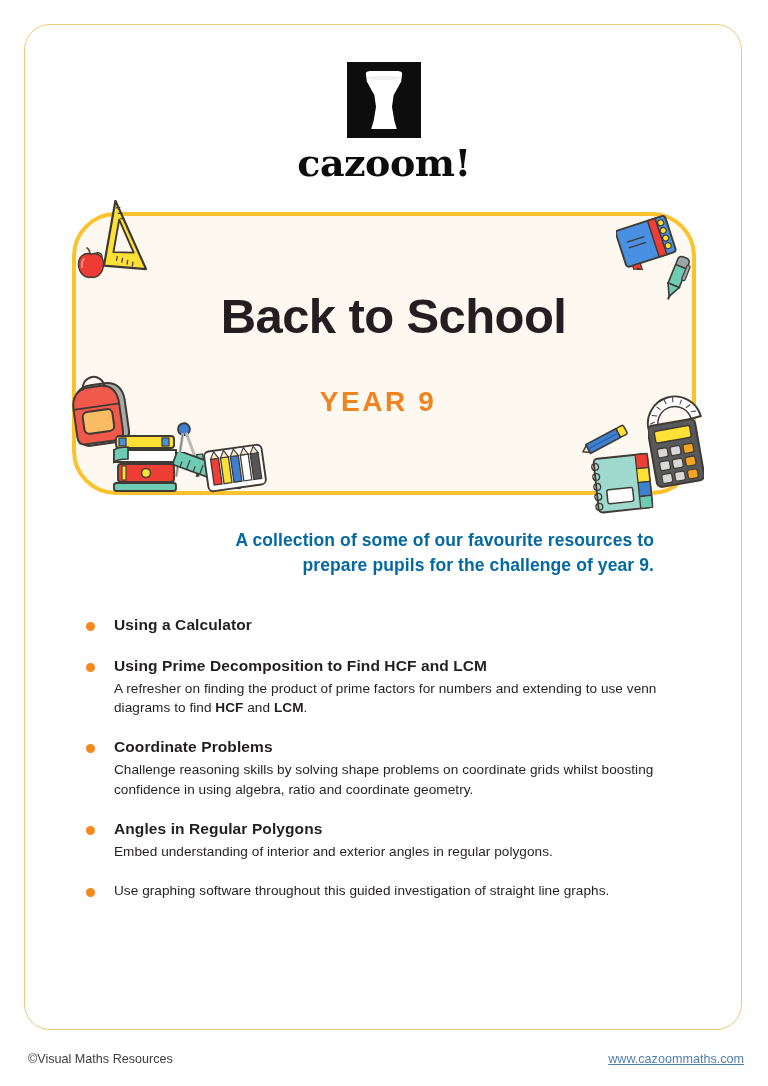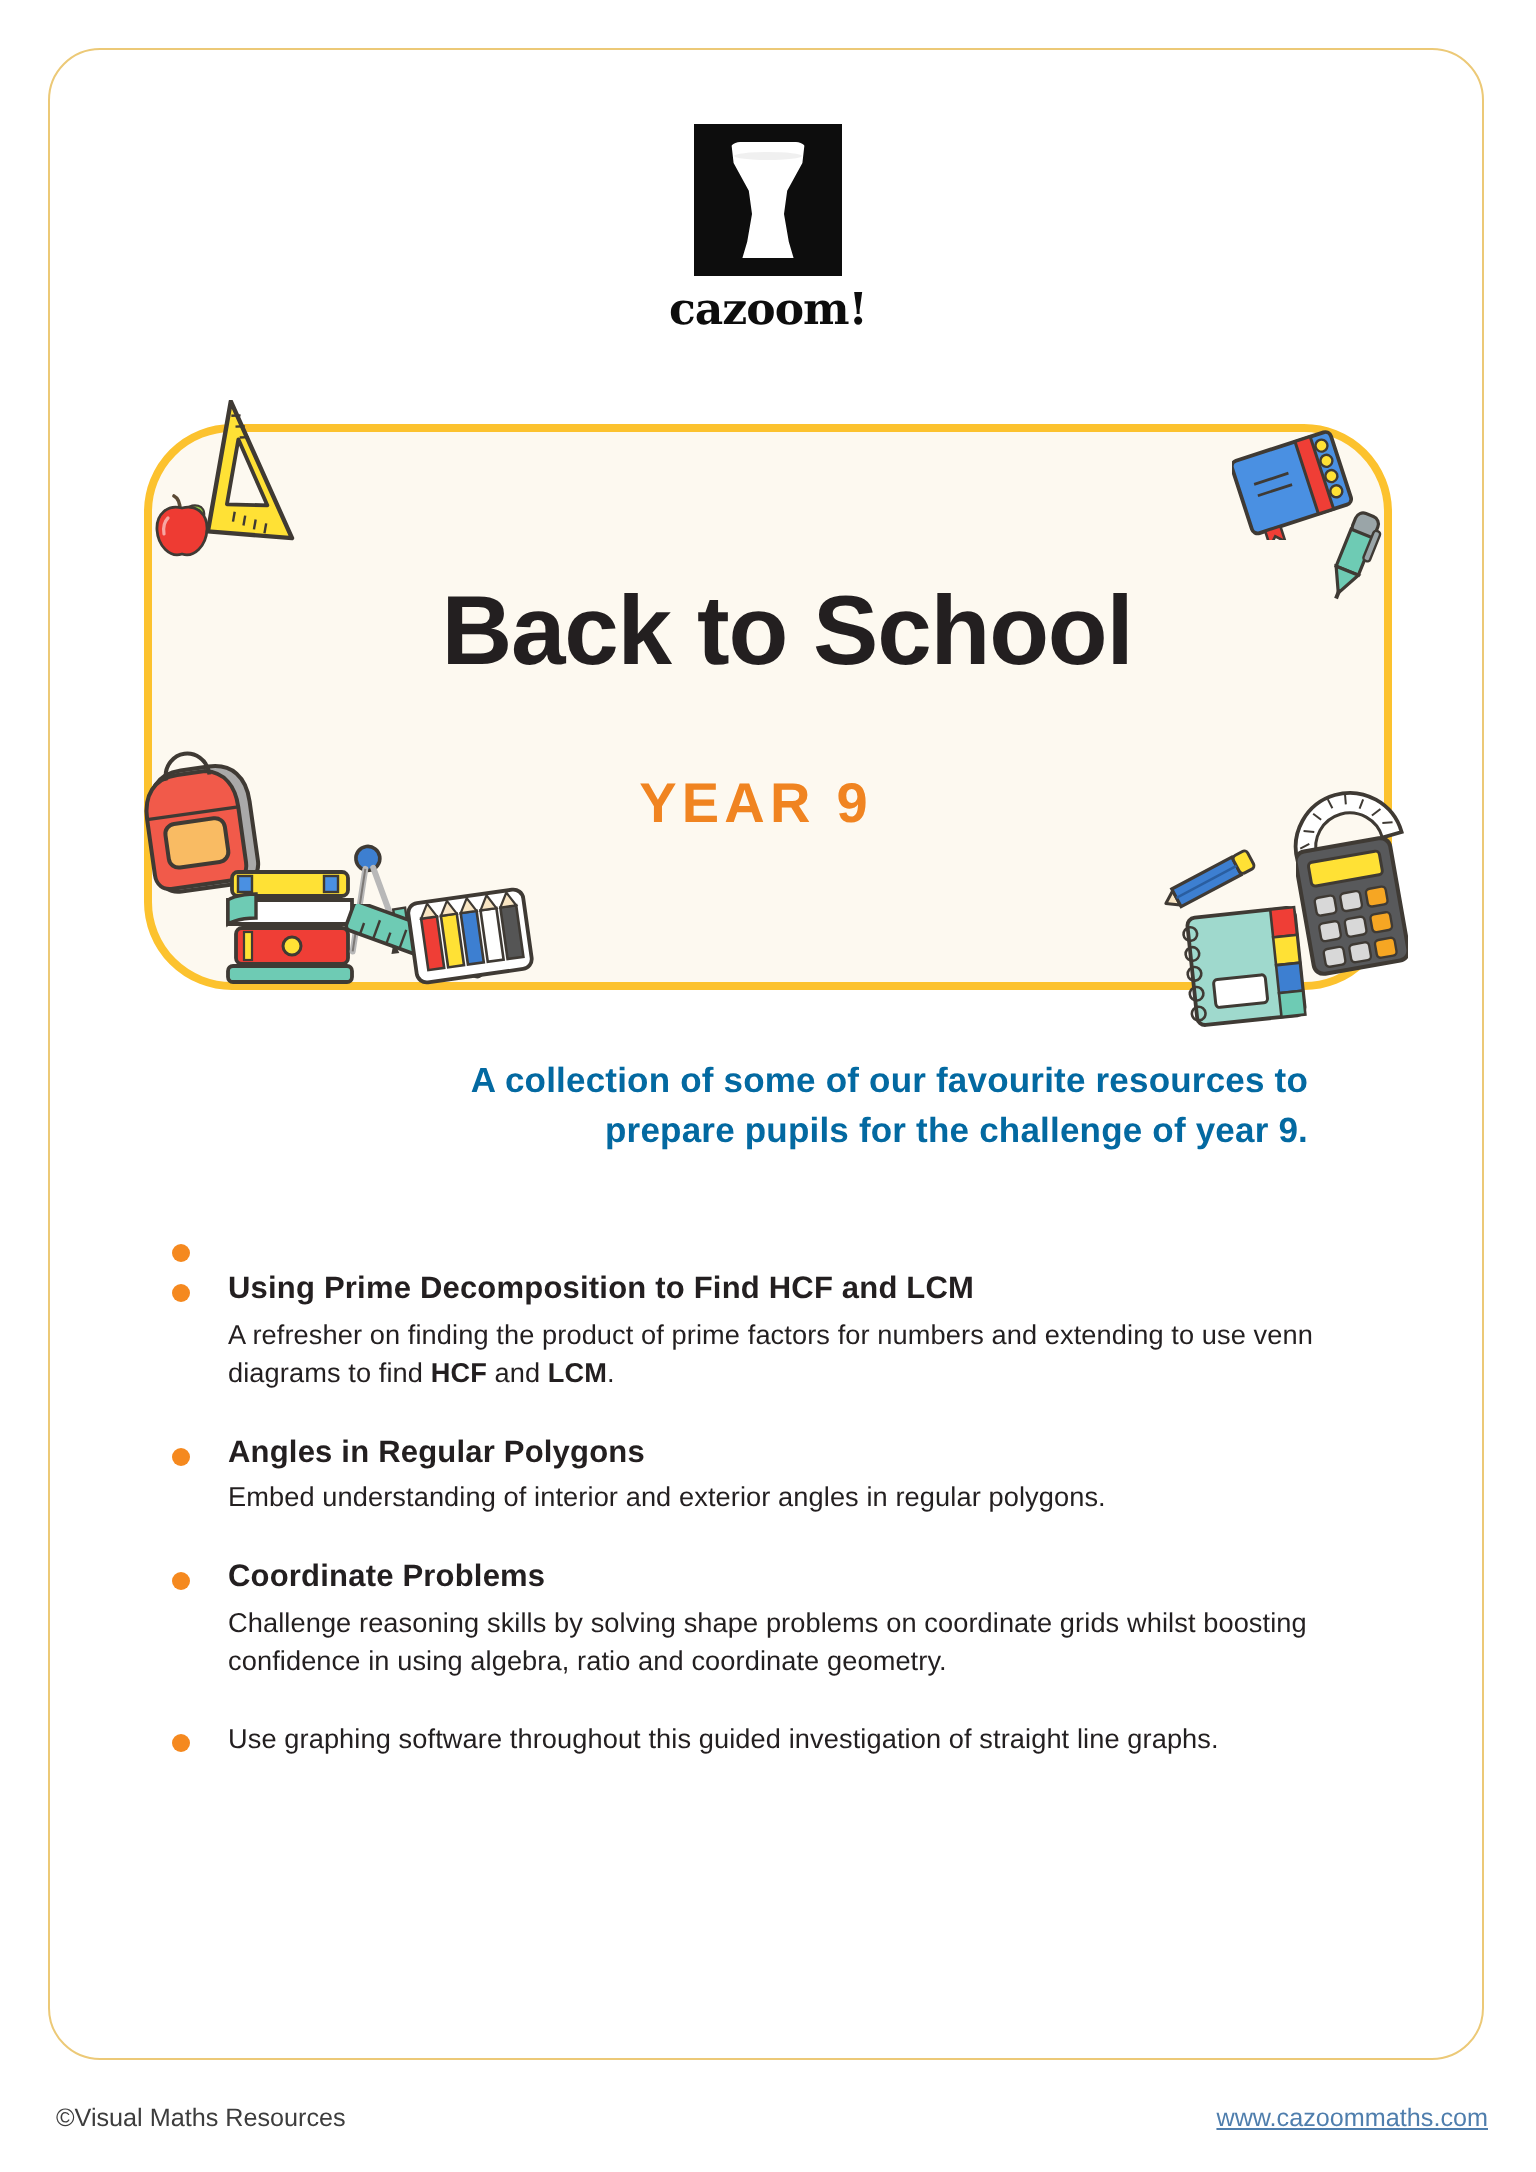--- a/index.html
+++ b/index.html
@@ -60,21 +60,21 @@
     left: 3px;
     right: 3px;
     top: 5px;
     height: 4px;
     border-radius: 50%;
     background: rgba(0,0,0,0.06);
   }
   .logo-word {
     font-family: "DejaVu Serif", serif;
     font-weight: 700;
-    font-size: 22px;
+    font-size: 38px;
     letter-spacing: -0.5px;
     color: #0d0d0d;
     margin-top: 6px;
     line-height: 1;
   }
 
   
   .hero {
     position: absolute;
     left: 72px;
@@ -407,38 +407,39 @@
 
 <div class="intro">
   <span>A collection of some of our favourite resources to</span><br>
   <span>prepare pupils for the challenge of year 9.</span>
 </div>
 
 <div class="list">
 
   <div class="list-item">
     <span class="bullet"></span>
+    <div class="item-title">Using a Calculator</div>
   </div>
 
   <div class="list-item">
     <span class="bullet"></span>
     <div class="item-title">Using Prime Decomposition to Find HCF and LCM</div>
     <div class="item-desc"><span>A refresher on finding the product of prime factors for numbers and extending to use venn diagrams to find </span><b>HCF</b><span> and </span><b>LCM</b><span>.</span></div>
   </div>
 
   <div class="list-item">
     <span class="bullet"></span>
+    <div class="item-title">Coordinate Problems</div>
+    <div class="item-desc">Challenge reasoning skills by solving shape problems on coordinate grids whilst boosting confidence in using algebra, ratio and coordinate geometry.</div>
+  </div>
+
+  <div class="list-item">
+    <span class="bullet"></span>
     <div class="item-title">Angles in Regular Polygons</div>
     <div class="item-desc">Embed understanding of interior and exterior angles in regular polygons.</div>
-  </div>
-
-  <div class="list-item">
-    <span class="bullet"></span>
-    <div class="item-title">Coordinate Problems</div>
-    <div class="item-desc">Challenge reasoning skills by solving shape problems on coordinate grids whilst boosting confidence in using algebra, ratio and coordinate geometry.</div>
   </div>
 
   <div class="list-item">
     <span class="bullet"></span>
     <div class="item-desc">Use graphing software throughout this guided investigation of straight line graphs.</div>
   </div>
 
 </div>
 
 <div class="footer">

